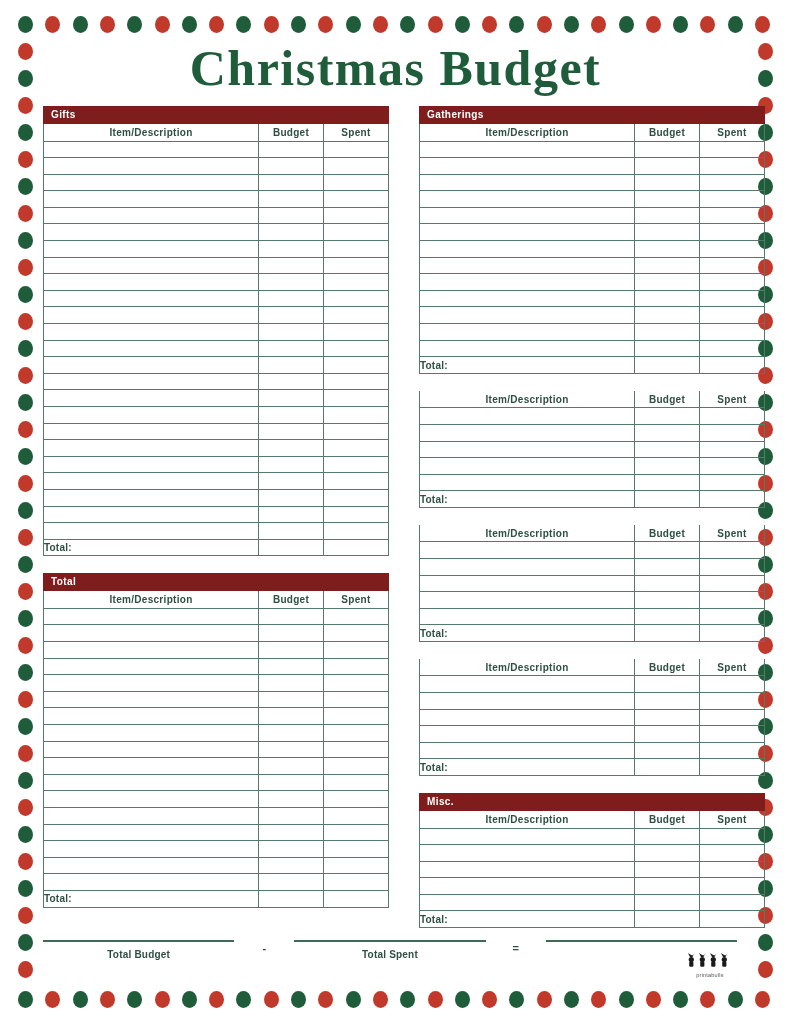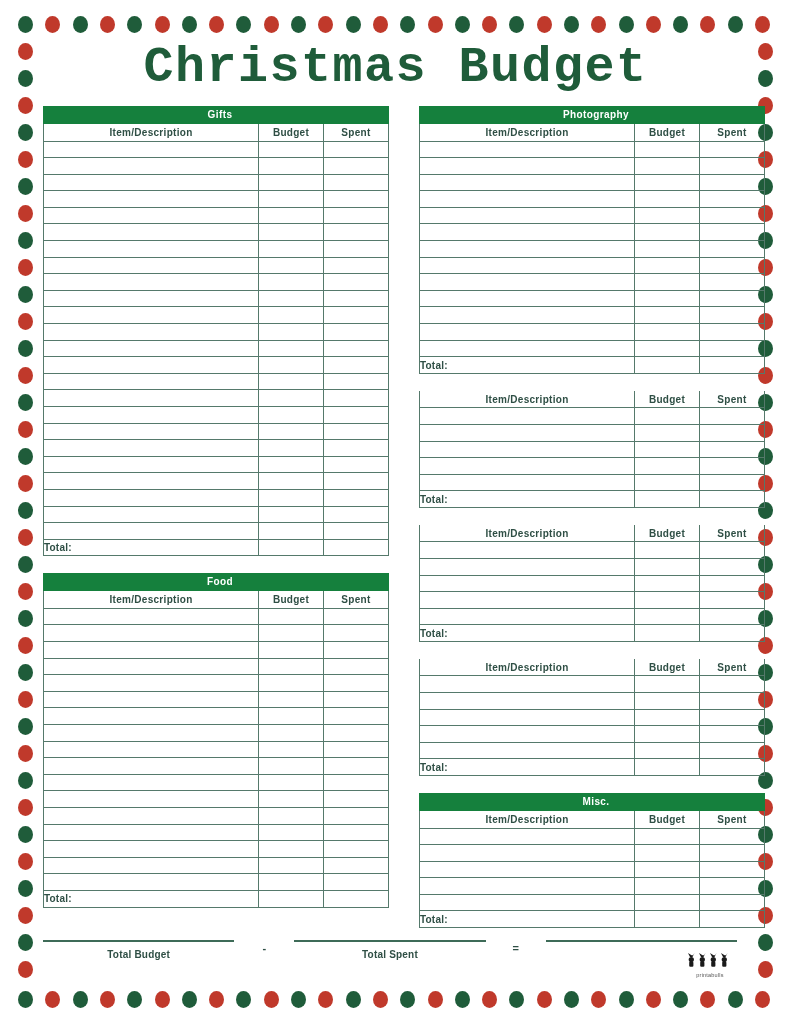--- a/index.html
+++ b/index.html
@@ -25,37 +25,36 @@
   }
 
   
   .title {
     text-align:center;
     color:#1F5C3A;
     font-size:50px;
     line-height:56px;
     font-weight:bold;
     letter-spacing:1.5px;
-    font-family:Liberation Mono, monospace;
+    font-family:Liberation Serif, serif;
     margin:6px 0 10px 0;
     white-space:nowrap;
   }
 
   
   .columns { display:flex; gap:16px; align-items:flex-start; }
   .col { flex:0 0 345px; }
   .col-left { margin-left:3px; }
   .col-right { margin-left:14px; }
 
   
   .sect { margin-bottom:17px; }
   .sect-head {
-    background:#15803d;
+    background:#7f1d1d;
     color:#ffffff;
-    text-align:center;
     font-size:10px;
     font-weight:bold;
     letter-spacing:.4px;
     padding:3px 0 4px 8px;
     line-height:11px;
   }
   table.budget {
     width:100%;
     border-collapse:collapse;
     table-layout:fixed;
@@ -404,21 +403,21 @@
               </tr>
               <tr>
                 <td class="total-cell">Total:</td>
                 <td></td>
                 <td></td>
               </tr>
             </tbody>
           </table>
         </div>
         <div class="sect">
-          <div class="sect-head">Food</div>
+          <div class="sect-head">Total</div>
           <table class="budget">
             <colgroup>
               <col class="c-desc">
               <col class="c-budget">
               <col class="c-spent">
             </colgroup>
             <thead>
               <tr>
                 <th>Item/Description</th>
                 <th>Budget</th>
@@ -515,21 +514,21 @@
                 <td class="total-cell">Total:</td>
                 <td></td>
                 <td></td>
               </tr>
             </tbody>
           </table>
         </div>
       </div>
     <div class="col col-right" id="colRight">
         <div class="sect">
-          <div class="sect-head">Photography</div>
+          <div class="sect-head">Gatherings</div>
           <table class="budget">
             <colgroup>
               <col class="c-desc">
               <col class="c-budget">
               <col class="c-spent">
             </colgroup>
             <thead>
               <tr>
                 <th>Item/Description</th>
                 <th>Budget</th>

